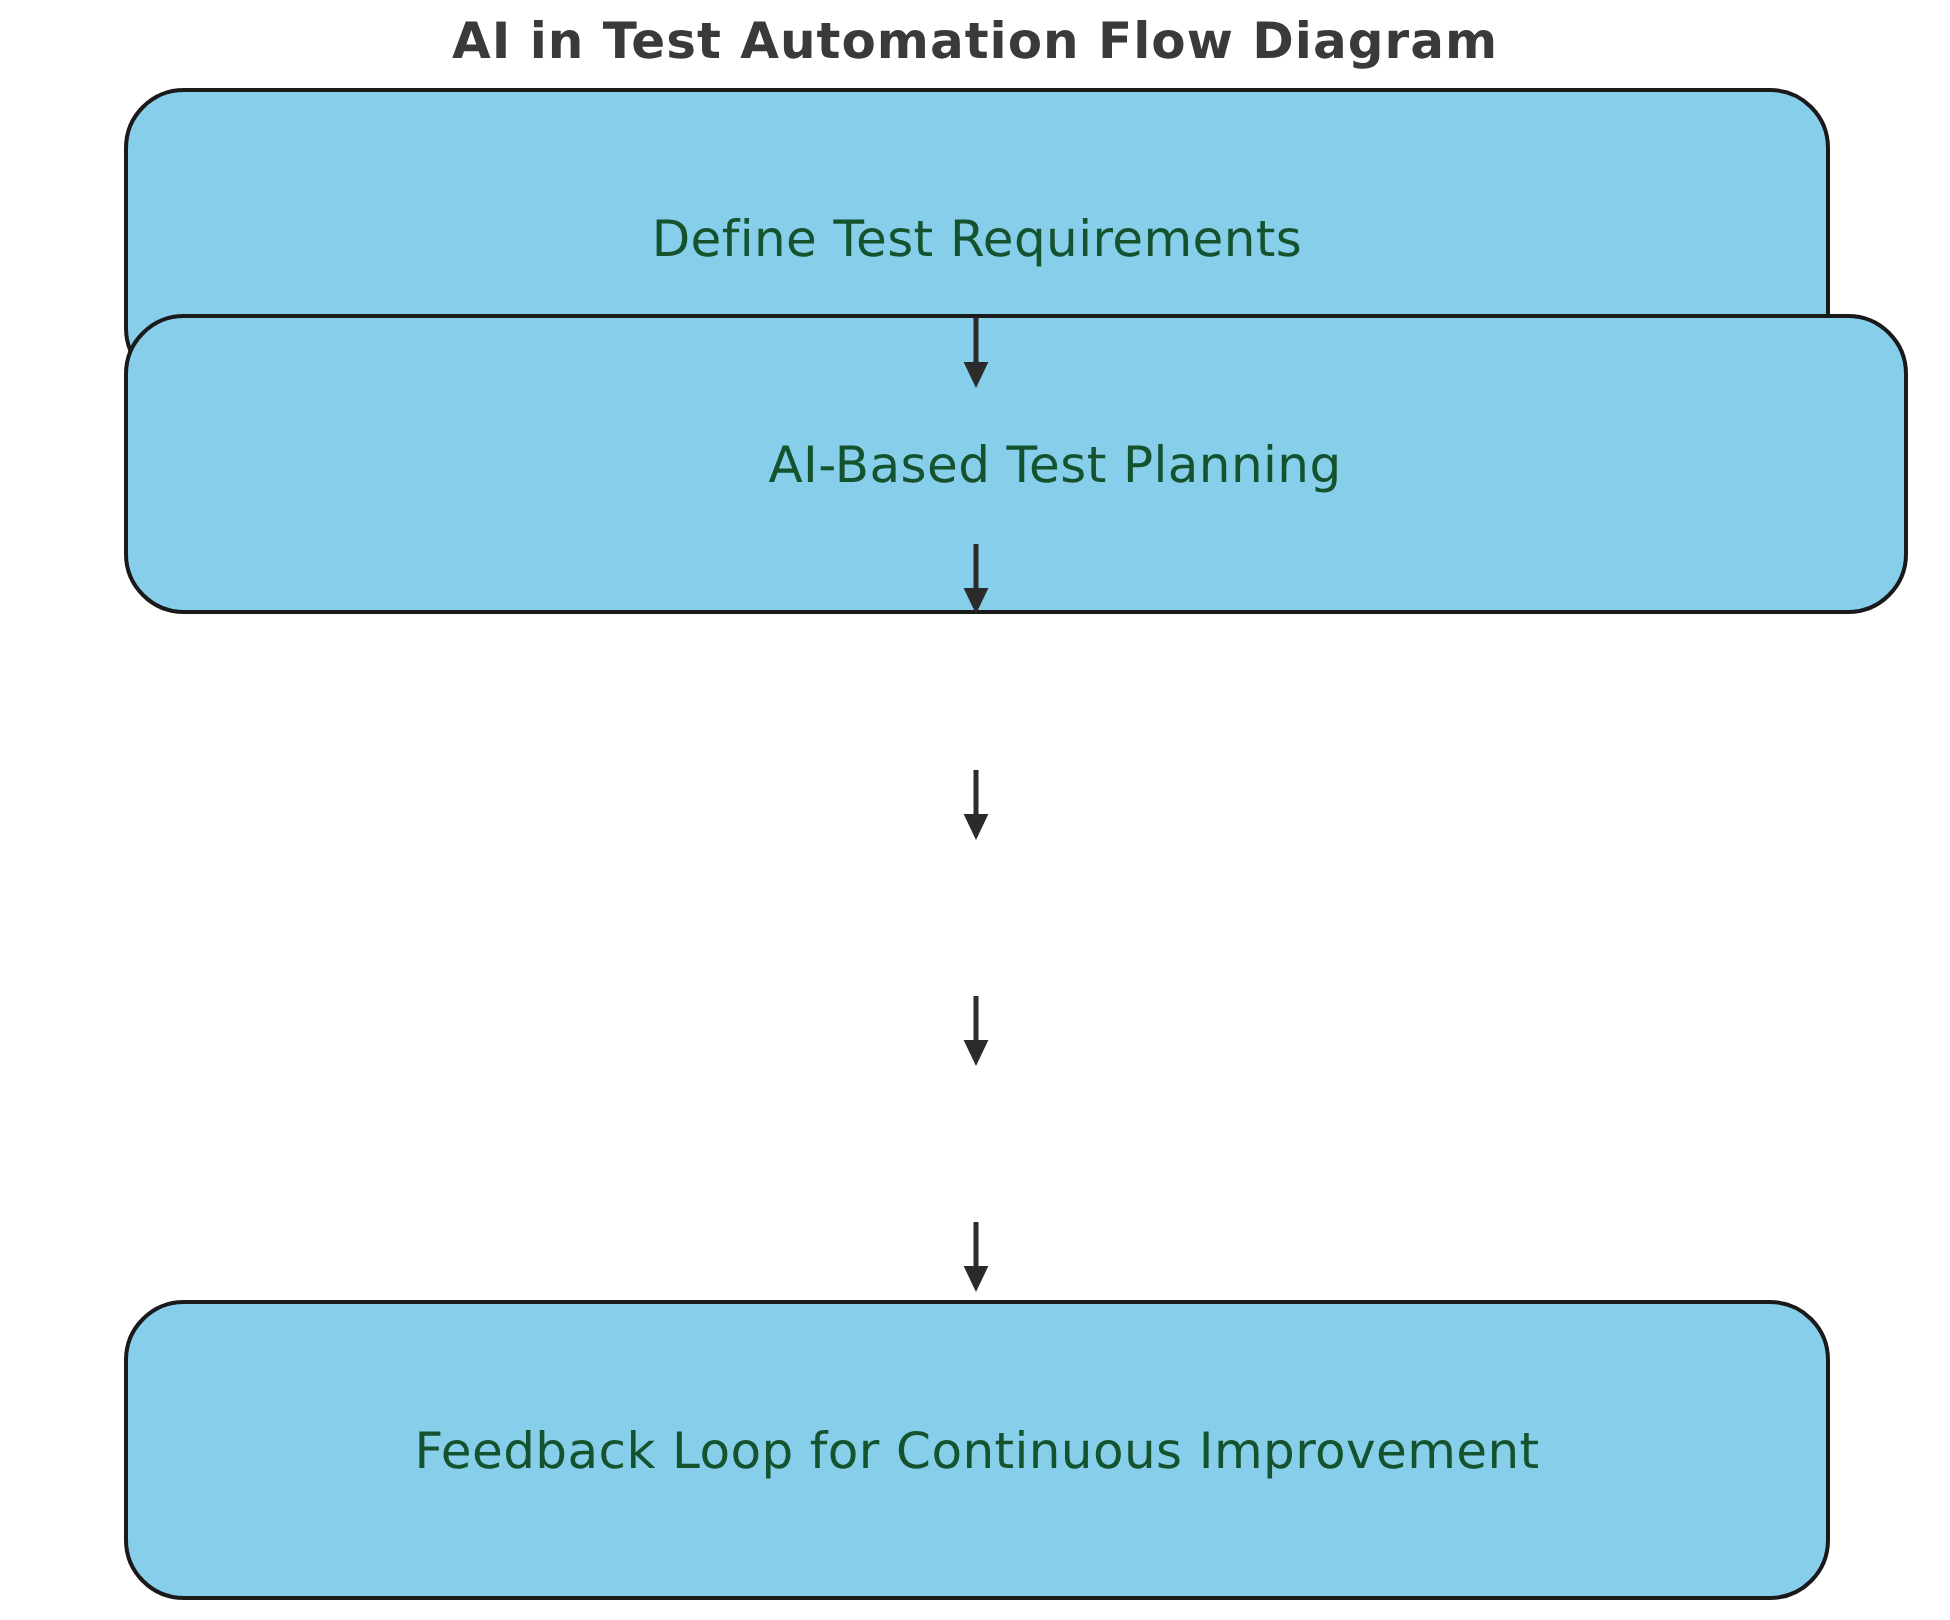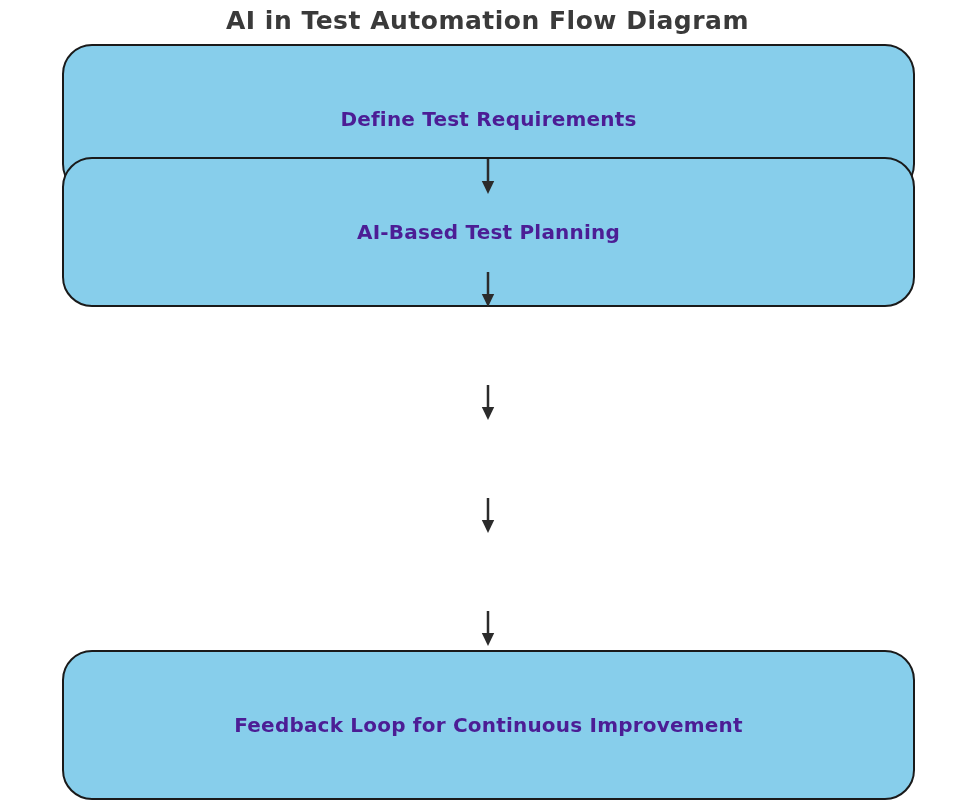--- a/index.html
+++ b/index.html
@@ -32,27 +32,27 @@
     width: 849px;
     height: 146px;
     background: #87CEEB;
     border: 2px solid #1a1a1a;
     border-radius: 30px;
     display: flex;
     align-items: center;
     justify-content: center;
   }
   .flow-box .box-label {
-    font-size: 20px;
-    font-weight: 700;
-    color: #4c1d95;
+    font-size: 25px;
+    font-weight: 400;
+    color: #14532d;
     letter-spacing: 0.2px;
   }
   .box-0 { top: 44px; }
-  .box-1 { top: 157px; }
+  .box-1 { top: 157px; padding-left: 39px; }
   .box-2 { top: 270px; }
   .box-3 { top: 383px; }
   .box-4 { top: 496px; }
   .box-5 { top: 609px; margin-top: 41px; }
   .down-arrow {
     position: absolute;
     left: 478px;
     width: 20px;
     height: 38px;
   }

